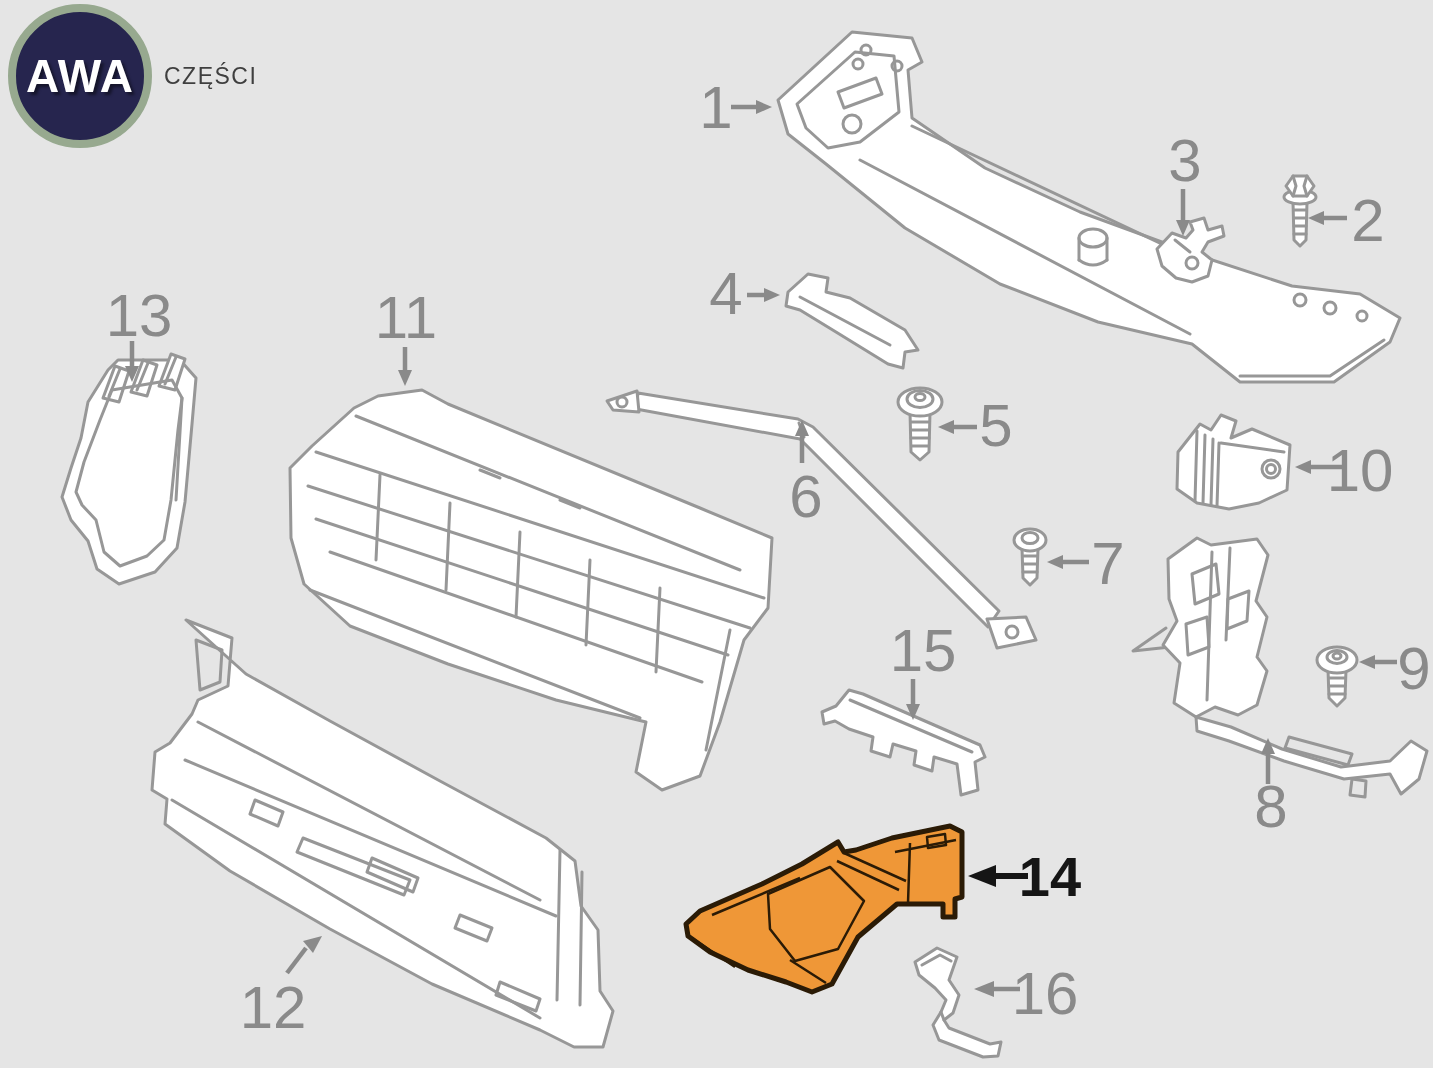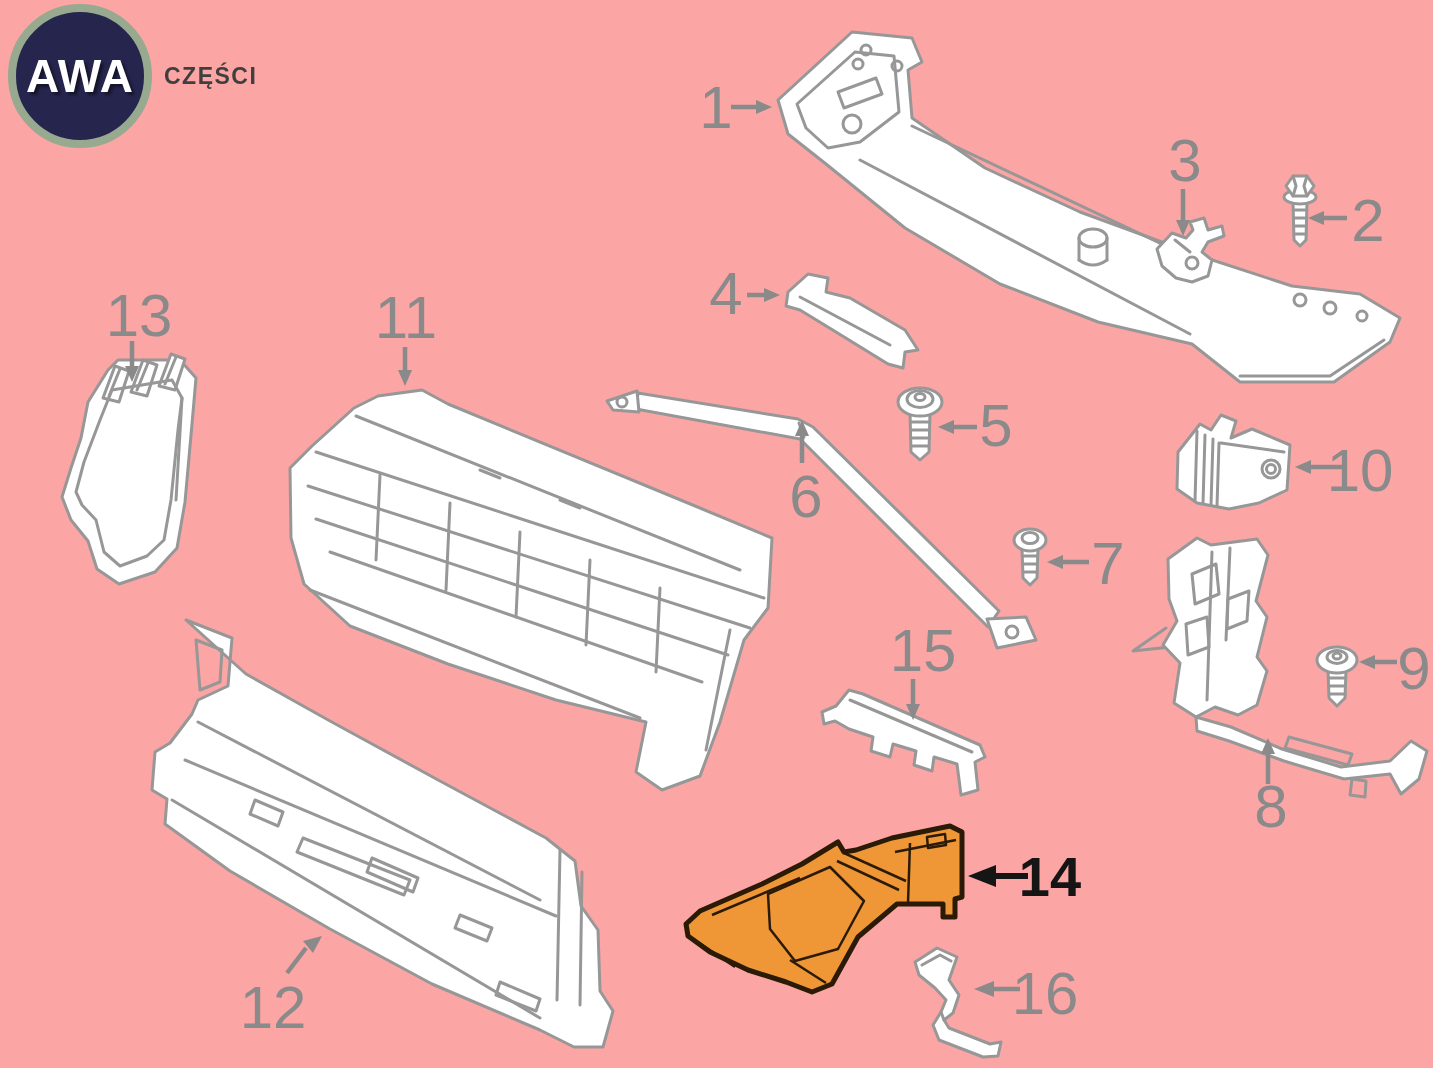--- a/index.html
+++ b/index.html
@@ -1,23 +1,23 @@
 <!DOCTYPE html>
 <html><head>
 <meta charset="utf-8">
 <style>
   html,body{margin:0;padding:0;background:#fff;}
-  .stage{position:relative;width:1433px;height:1068px;background:#fca5a5;overflow:hidden;
+  .stage{position:relative;width:1433px;height:1068px;background:#e5e5e5;overflow:hidden;
          font-family:"Liberation Sans",sans-serif;}
   .logo{position:absolute;left:8px;top:4px;display:flex;align-items:center;gap:12px;}
   .logo-circle{width:128px;height:128px;border-radius:50%;border:8px solid #97A98F;
                background:#26254E;display:flex;align-items:center;justify-content:center;}
   .logo-brand{color:#ffffff;font-size:46px;font-weight:700;letter-spacing:1px;
               text-shadow:3px 3px 3px rgba(0,0,0,0.45);}
-  .logo-subtitle{color:#3F3F3F;font-size:23px;letter-spacing:1.5px;font-weight:700;}
+  .logo-subtitle{color:#3F3F3F;font-size:23px;letter-spacing:1.5px;font-weight:400;}
   svg.diagram{position:absolute;left:0;top:0;}
   .p{stroke:#979797;stroke-width:3;fill:none;stroke-linejoin:round;stroke-linecap:round;}
   .pw{stroke:#979797;stroke-width:3;fill:#ffffff;stroke-linejoin:round;stroke-linecap:round;}
   .lbl{fill:#8a8a8a;font-size:60px;font-weight:400;font-family:"Liberation Sans",sans-serif;}
   .lbl-b{fill:#151515;font-size:56px;font-weight:700;font-family:"Liberation Sans",sans-serif;}
   .arr{stroke:#8a8a8a;stroke-width:4.5;}
   .arrh{fill:#8a8a8a;stroke:none;}
   .arr-b{stroke:#151515;stroke-width:6;}
   .arrh-b{fill:#151515;stroke:none;}
   .o-in{stroke:#2B1B06;stroke-width:2.5;fill:none;stroke-linejoin:round;}

